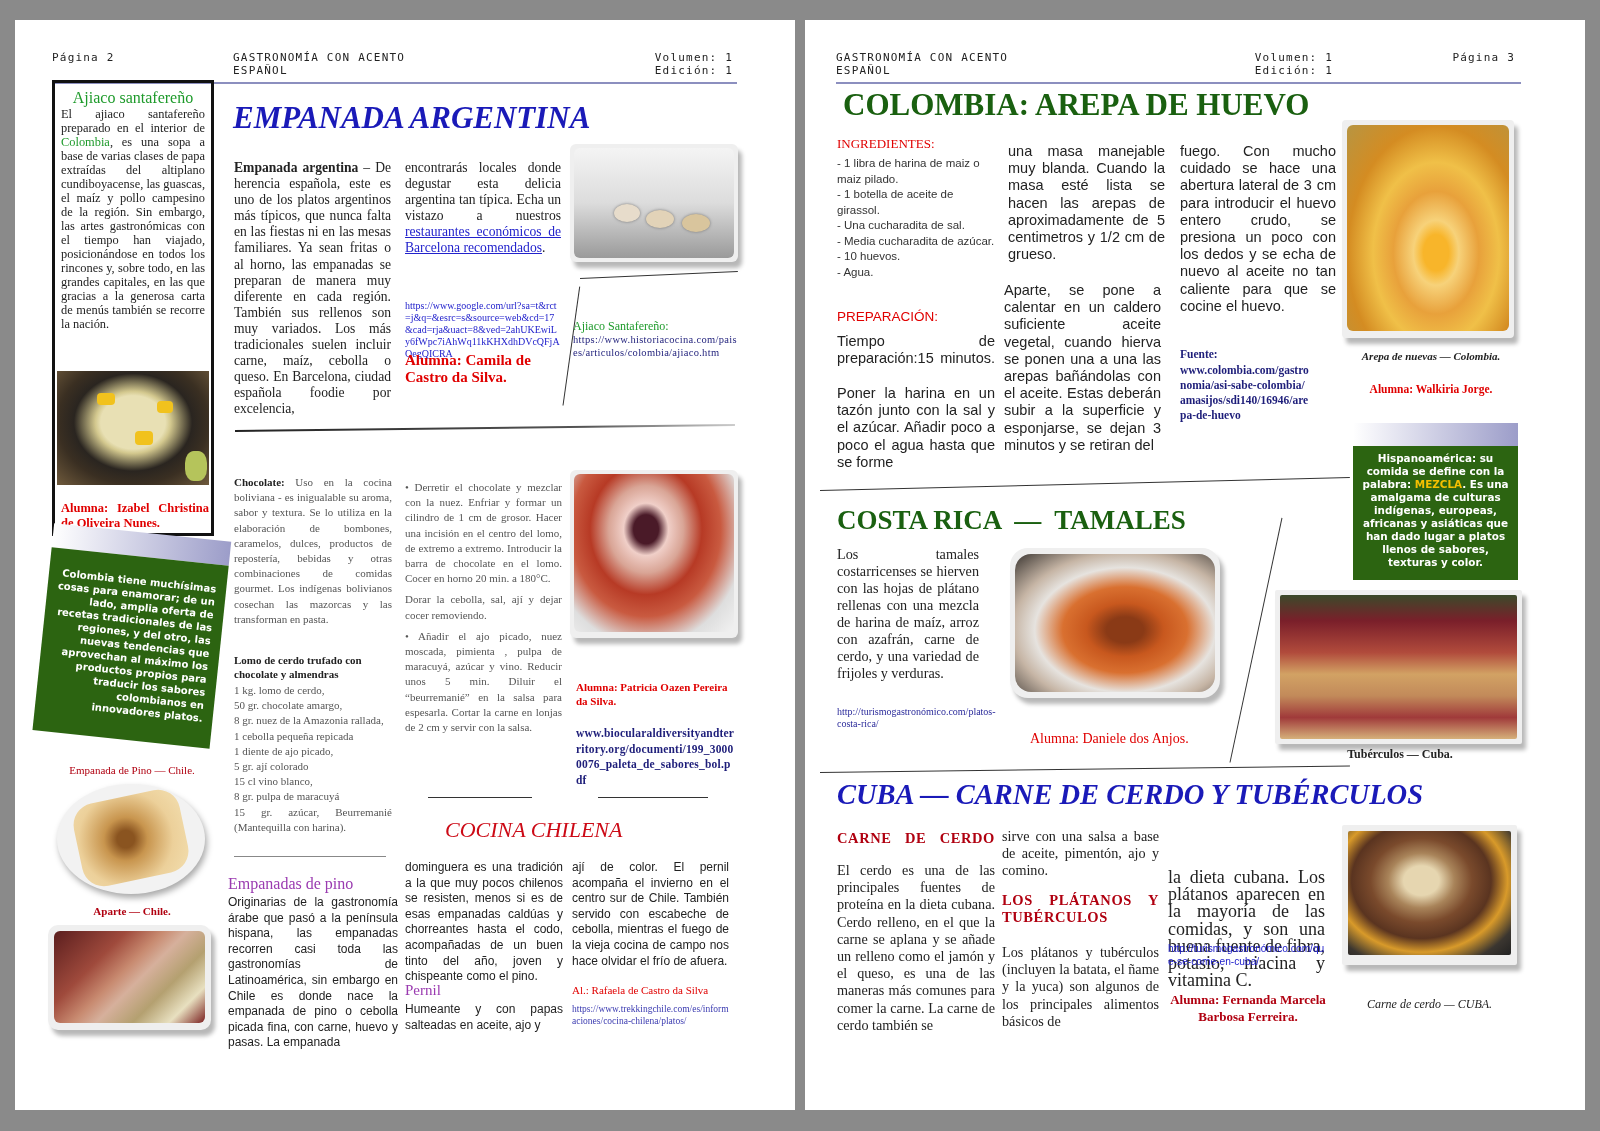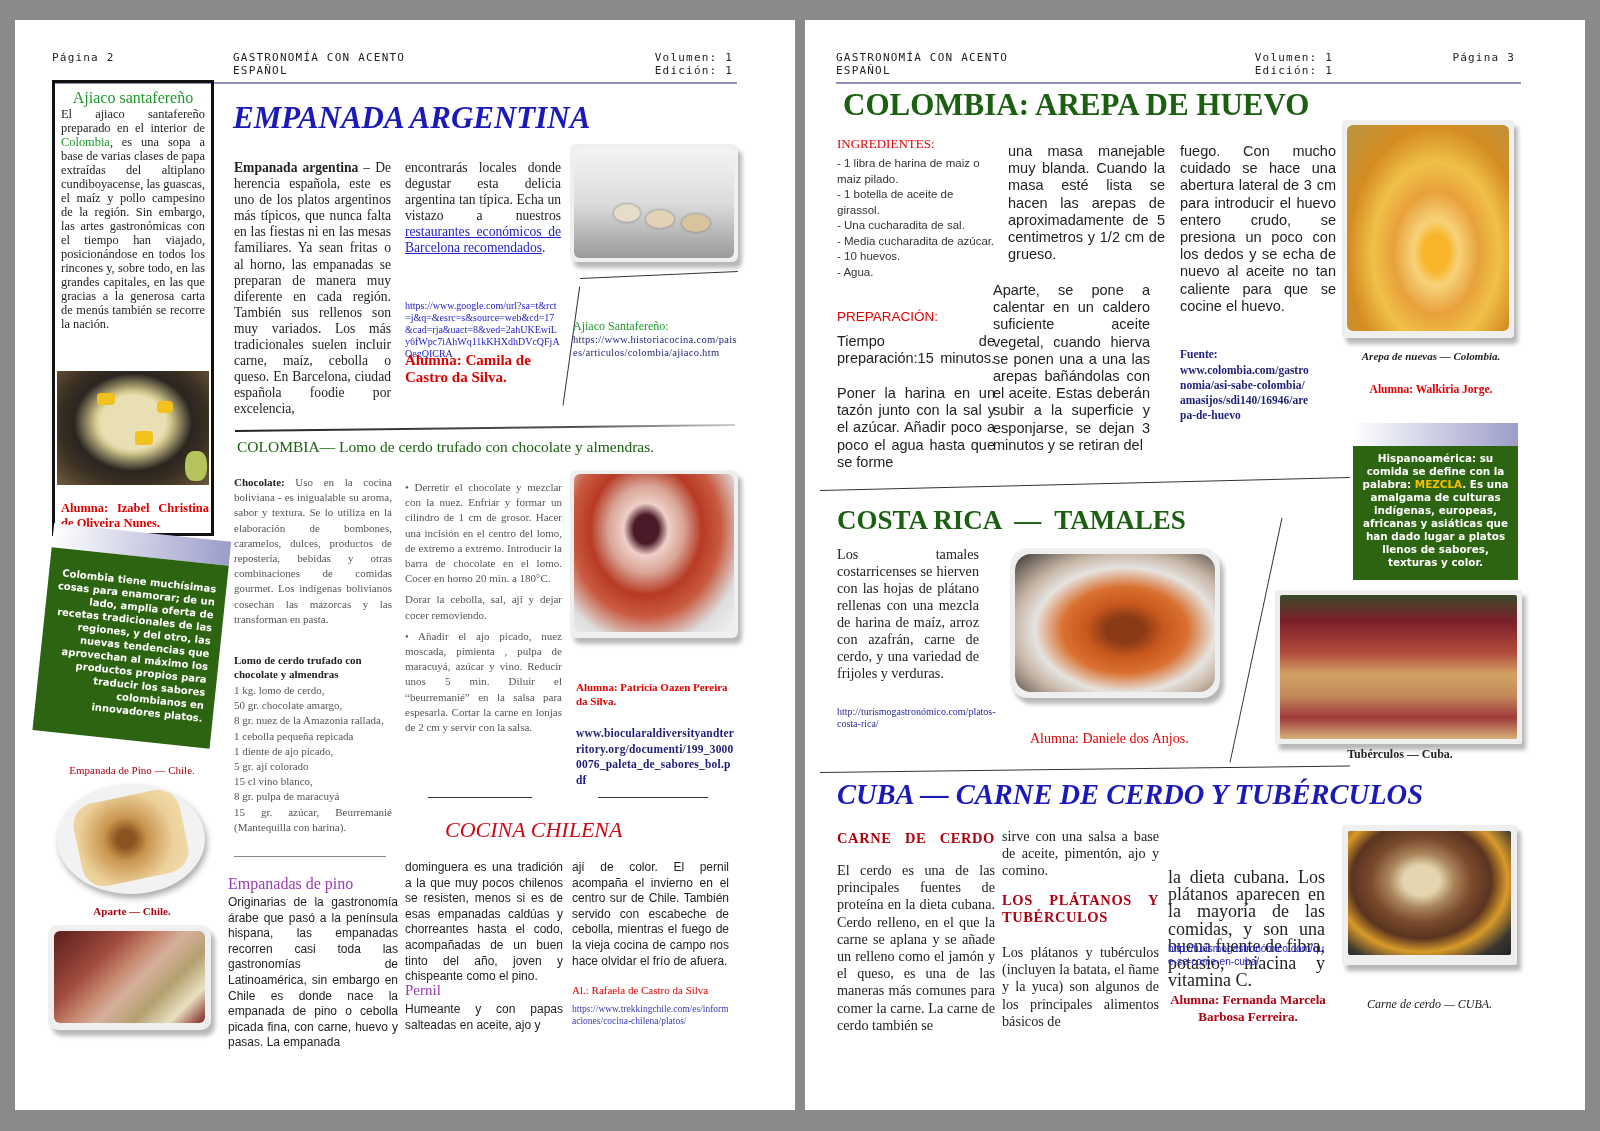--- a/index.html
+++ b/index.html
@@ -76,21 +76,20 @@
       <div class="abs" style="left:72px;top:62px;width:28px;height:18px;border-radius:50%;background:#e2d3b8;box-shadow:0 0 3px #777;"></div>
       <div class="abs" style="left:108px;top:66px;width:28px;height:18px;border-radius:50%;background:#d9c59d;box-shadow:0 0 3px #777;"></div>
     </div>
   </div>
   <div class="line" style="left:565px;top:258px;width:158px;transform:rotate(-2.5deg);"></div>
   <div class="line" style="left:548px;top:385px;width:120px;transform:rotate(-82deg);"></div>
   <div class="abs serif green" style="left:558px;top:299px;width:165px;font-size:12px;">Ajiaco Santafereño:</div>
   <div class="abs serif navy" style="left:558px;top:313px;width:165px;font-size:10.5px;line-height:13px;letter-spacing:0.3px;word-break:break-all;">https://www.historiacocina.com/paises/articulos/colombia/ajiaco.htm</div>
   <div class="line" style="left:220px;top:410px;width:500px;transform:rotate(-0.7deg);height:2px;background:linear-gradient(90deg,#222,#555 70%,#ccc);"></div>
 
-  <div class="abs title-green" style="left:222px;top:418px;font-size:15.5px;font-weight:normal;">COLOMBIA— Lomo de cerdo trufado con chocolate y almendras.</div>
   <p class="abs serif just" style="left:219px;top:455px;width:158px;font-size:11px;line-height:15.2px;color:#555;"><b style="color:#222;">Chocolate:</b><span> Uso en la cocina boliviana - es inigualable su aroma, sabor y textura. Se lo utiliza en la elaboración de bombones, caramelos, dulces, productos de repostería, bebidas y otras combinaciones de comidas gourmet. Los indígenas bolivianos cosechan las mazorcas y las transforman en pasta.</span></p>
   <div class="abs serif" style="left:219px;top:633px;width:158px;font-size:11px;font-weight:bold;line-height:14px;color:#222;">Lomo de cerdo trufado con chocolate y almendras</div>
   <div class="abs serif" style="left:219px;top:663px;width:158px;font-size:11px;line-height:15.2px;color:#555;">
     <div>1 kg. lomo de cerdo,</div>
     <div>50 gr. chocolate amargo,</div>
     <div class="just" style="text-align-last:left;">8 gr. nuez de la Amazonia rallada,</div>
     <div>1 cebolla pequeña repicada</div>
     <div>1 diente de ajo picado,</div>
     <div>5 gr. ají colorado</div>
     <div>15 cl vino blanco,</div>
@@ -137,21 +136,21 @@
     <div>- 1 botella de aceite de girassol.</div>
     <div>- Una cucharadita de sal.</div>
     <div>- Media cucharadita de azúcar.</div>
     <div>- 10 huevos.</div>
     <div>- Agua.</div>
   </div>
   <div class="abs sans red" style="left:32px;top:289px;font-size:13.5px;">PREPARACIÓN:</div>
   <p class="abs sans just" style="left:32px;top:313px;width:158px;font-size:14.5px;line-height:17.2px;text-align-last:justify;">Tiempo de preparación:15 minutos.</p>
   <p class="abs sans just" style="left:32px;top:365px;width:158px;font-size:14.5px;line-height:17.2px;">Poner la harina en un tazón junto con la sal y el azúcar. Añadir poco a poco el agua hasta que se forme</p>
   <p class="abs sans just" style="left:203px;top:123px;width:157px;font-size:14.5px;line-height:17.2px;">una masa manejable muy blanda. Cuando la masa esté lista se hacen las arepas de aproximadamente de 5 centimetros y 1/2 cm de grueso.</p>
-  <p class="abs sans just" style="left:188px;top:262px;width:157px;font-size:14.5px;line-height:17.2px;">Aparte, se pone a calentar en un caldero suficiente aceite vegetal, cuando hierva se ponen una a una las arepas bañándolas con el aceite. Estas deberán subir a la superficie y esponjarse, se dejan 3 minutos y se retiran del</p>
+  <p class="abs sans just" style="left:199px;top:262px;width:157px;font-size:14.5px;line-height:17.2px;">Aparte, se pone a calentar en un caldero suficiente aceite vegetal, cuando hierva se ponen una a una las arepas bañándolas con el aceite. Estas deberán subir a la superficie y esponjarse, se dejan 3 minutos y se retiran del</p>
   <p class="abs sans just" style="left:375px;top:123px;width:156px;font-size:14.5px;line-height:17.2px;">fuego. Con mucho cuidado se hace una abertura lateral de 3 cm para introducir el huevo entero crudo, se presiona un poco con los dedos y se echa de nuevo al aceite no tan caliente para que se cocine el huevo.</p>
   <div class="abs serif navy" style="left:375px;top:328px;font-size:11.5px;font-weight:bold;">Fuente:</div>
   <div class="abs serif navy" style="left:375px;top:343px;width:130px;font-size:11.5px;font-weight:bold;line-height:15px;word-break:break-all;">www.colombia.com/gastronomia/asi-sabe-colombia/amasijos/sdi140/16946/arepa-de-huevo</div>
   <div class="frame" style="left:537px;top:100px;width:172px;height:218px;border-radius:4px;">
     <div class="photo" style="left:5px;top:5px;width:162px;height:206px;background:radial-gradient(ellipse at 55% 62%, #f8b52a 0 10%, #f7d27a 18%, #e8a13b 34%, #f0c048 50%, #d48c22 70%, #b79542 100%);"></div>
   </div>
   <div class="abs serif" style="left:540px;top:330px;width:172px;font-size:11px;font-style:italic;font-weight:bold;text-align:center;">Arepa de nuevas — Colombia.</div>
   <div class="abs serif red" style="left:540px;top:363px;width:172px;font-size:11.5px;text-align:center;font-weight:bold;">Alumna: Walkiria Jorge.</div>
 
   <div class="grad" style="left:548px;top:403px;width:165px;height:23px;"></div>

